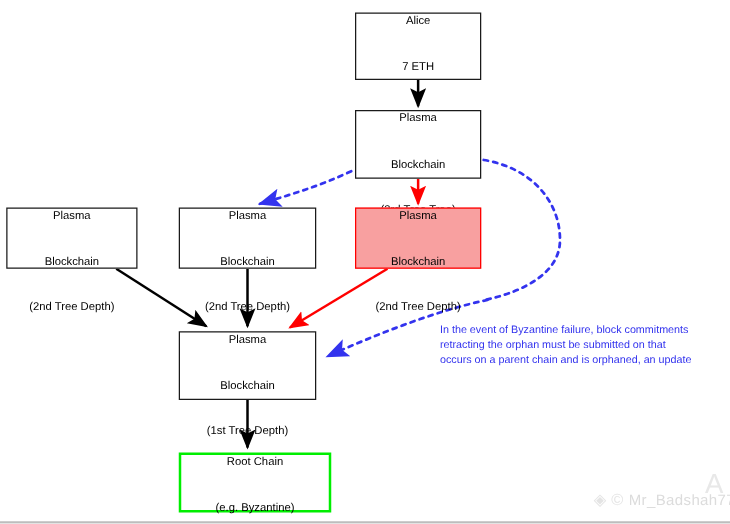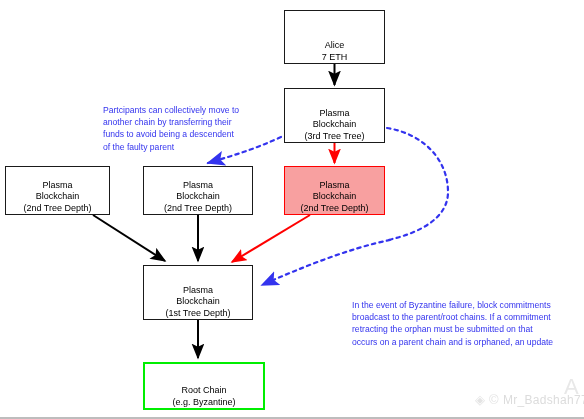--- a/index.html
+++ b/index.html
@@ -24,28 +24,29 @@
     width: 584px;
     height: 419px;
     pointer-events: none;
   }
   .node {
     position: absolute;
     box-sizing: border-box;
     display: flex;
     flex-direction: column;
     align-items: center;
-    justify-content: flex-end;
+    justify-content: flex-start;
     text-align: center;
     font-size: 9px;
     line-height: 11.5px;
     color: #000000;
     background: #ffffff;
     border: 1.6px solid #1a1a1a;
     z-index: 3;
+    gap: 25px;
   }
   .node .ln { display: block; white-space: nowrap; }
   .node.faulty {
     background: #f8a0a0;
     border-color: #ff0000;
     border-width: 1.8px;
   }
   .node.root {
     border-color: #00ee00;
     border-width: 2px;
@@ -160,30 +161,23 @@
     <span class="ln">Plasma</span>
     <span class="ln">Blockchain</span>
     <span class="ln">(1st Tree Depth)</span>
   </div>
 
   <div class="node root" style="left:143px; top:362px; width:122px; height:48px;">
     <span class="ln">Root Chain</span>
     <span class="ln">(e.g. Byzantine)</span>
   </div>
 
-  <div class="annotation" style="left:103px; top:104px;">
-    <span class="ln">Partcipants can collectively move to</span>
-    <span class="ln">another chain by transferring their</span>
-    <span class="ln">funds to avoid being a descendent</span>
-    <span class="ln">of the faulty parent</span>
-  </div>
 
-  <div class="annotation" style="left:352px; top:257px;margin-top:42px;">
+  <div class="annotation" style="left:352px; top:257px;">
     <span class="ln">In the event of Byzantine failure, block commitments</span>
-    <span class="ln">broadcast to the parent/root chains. If a commitment</span>
     <span class="ln">retracting the orphan must be submitted on that</span>
     <span class="ln">occurs on a parent chain and is orphaned, an update</span>
   </div>
 
   <div class="wm-glyph" style="left:564px; top:376px;">A</div>
   <div class="wm-mark" style="left:475px; top:392px;">◈</div>
   <div class="wm-mark" style="left:489px; top:392px;">©</div>
   <div class="watermark" style="left:503px; top:393px;">Mr_Badshah77</div>
 
   <div class="bottom-rule"></div>

